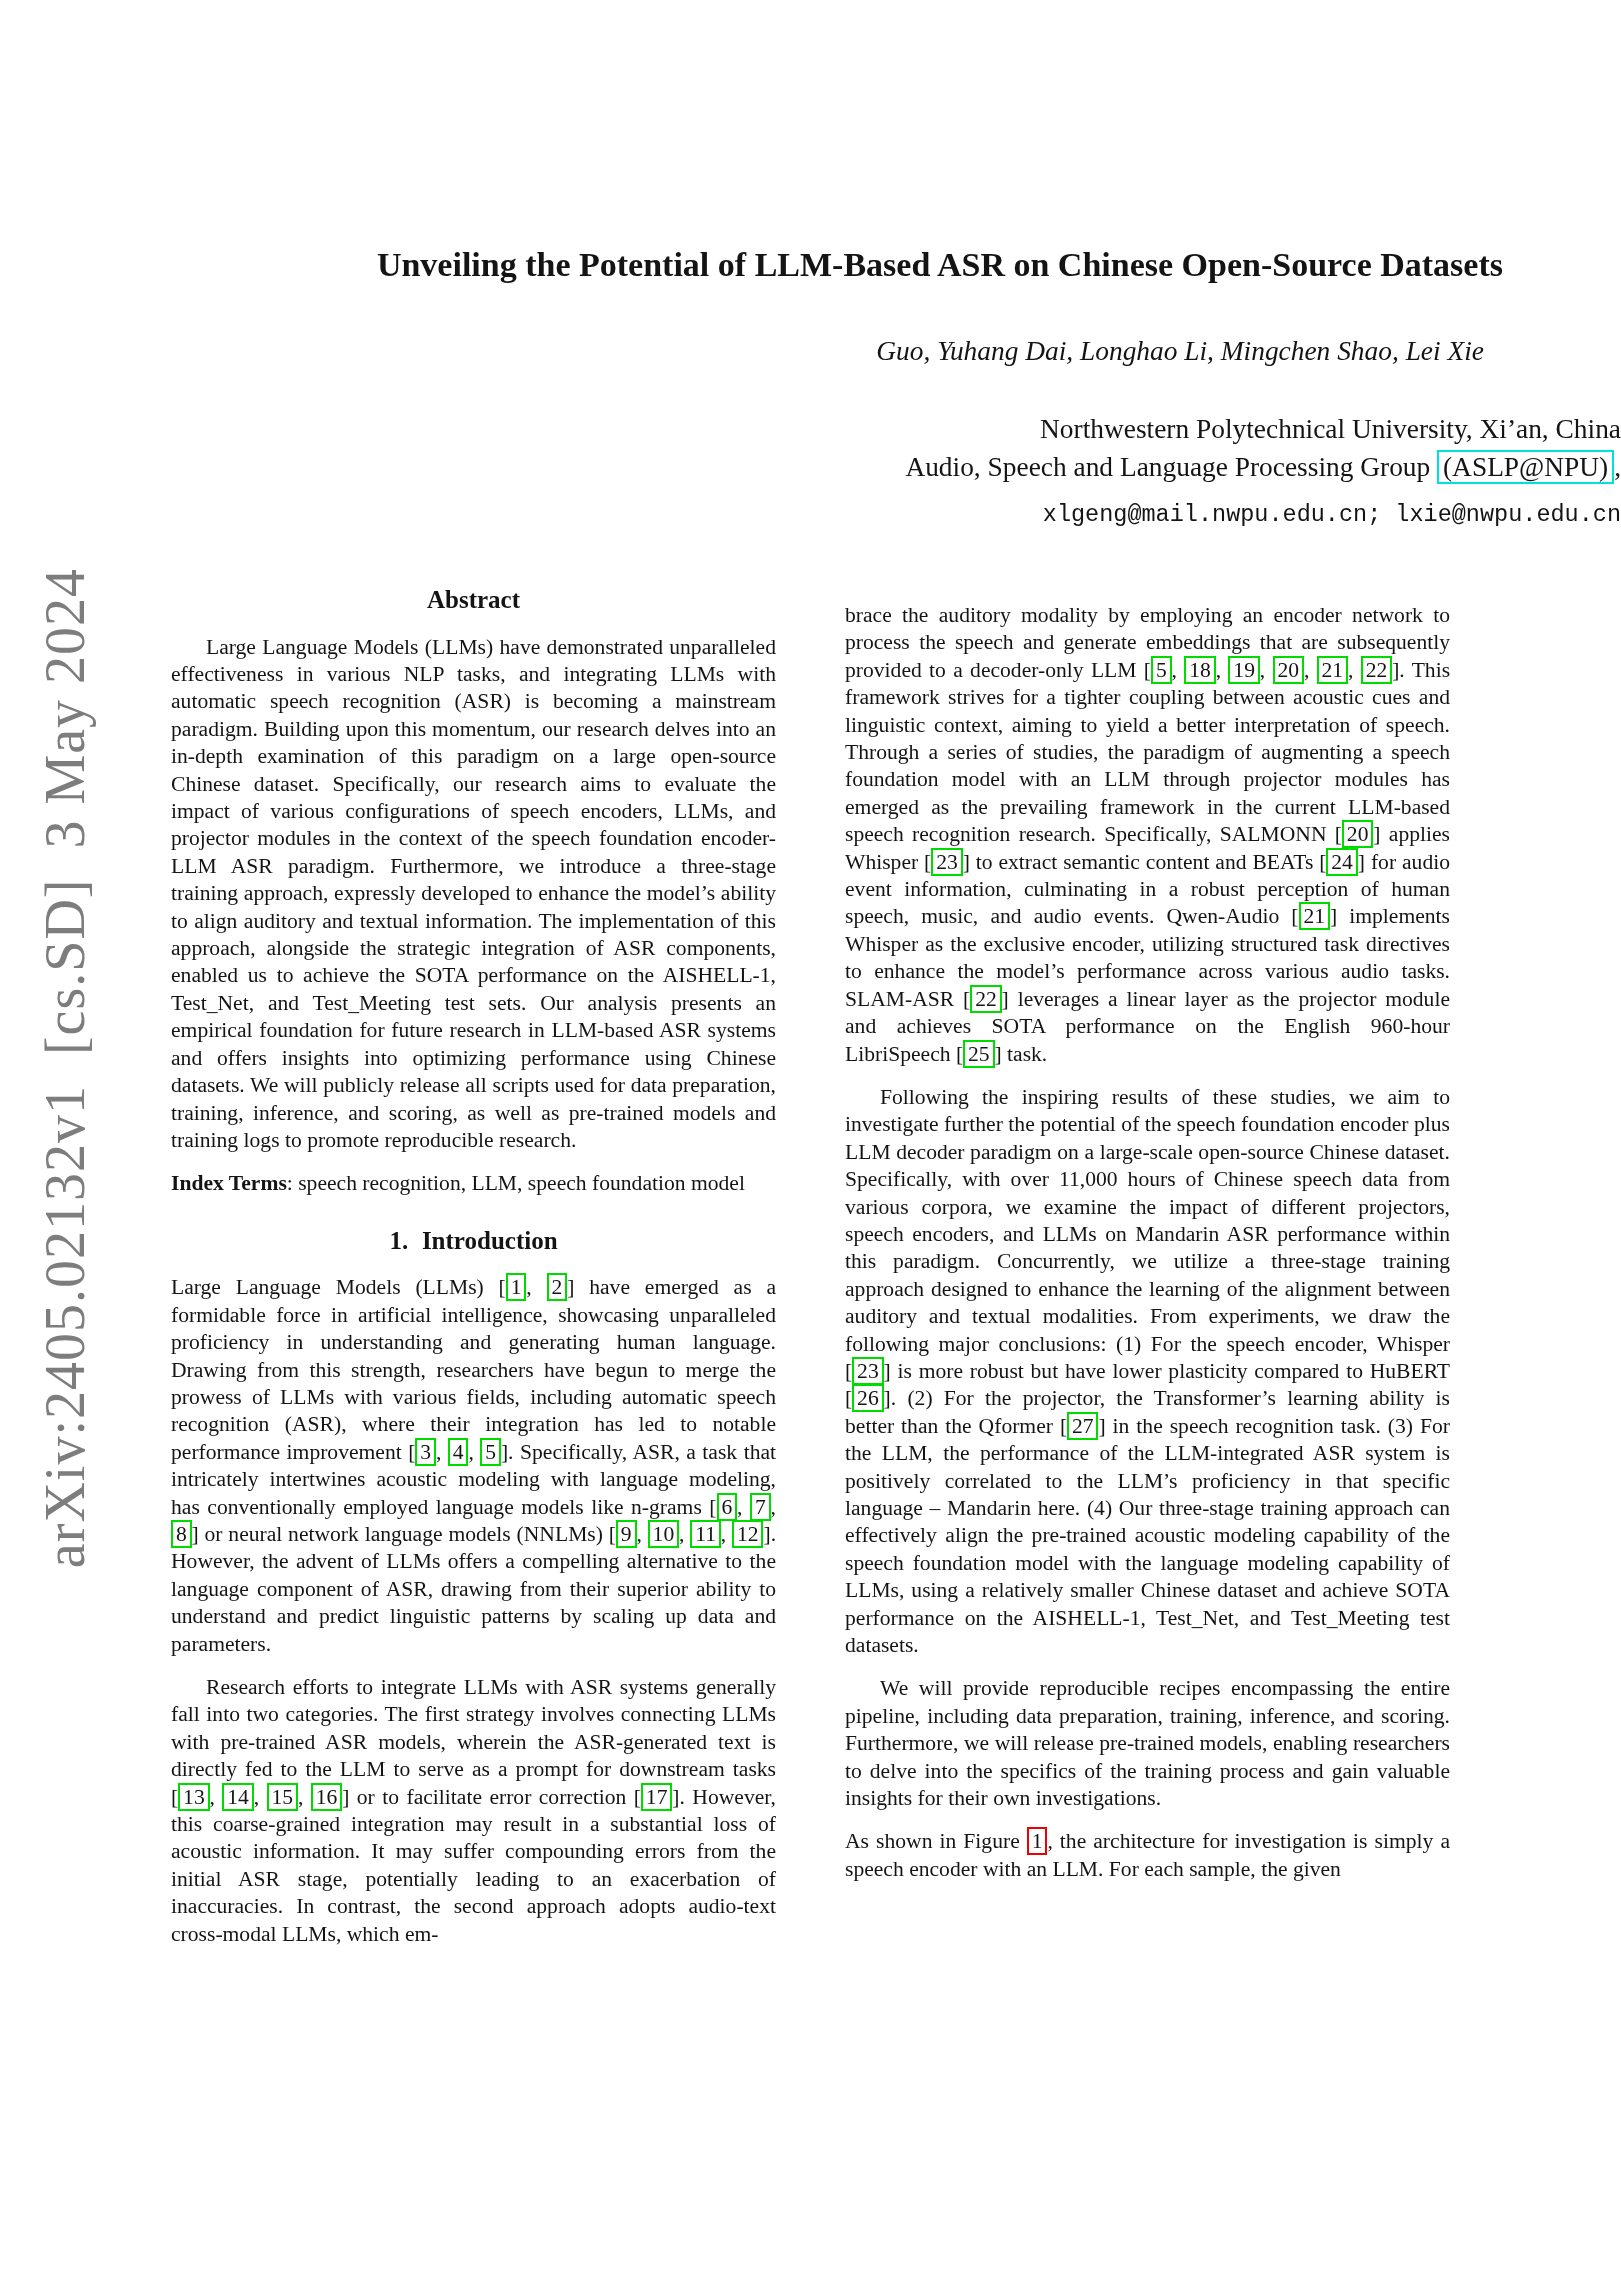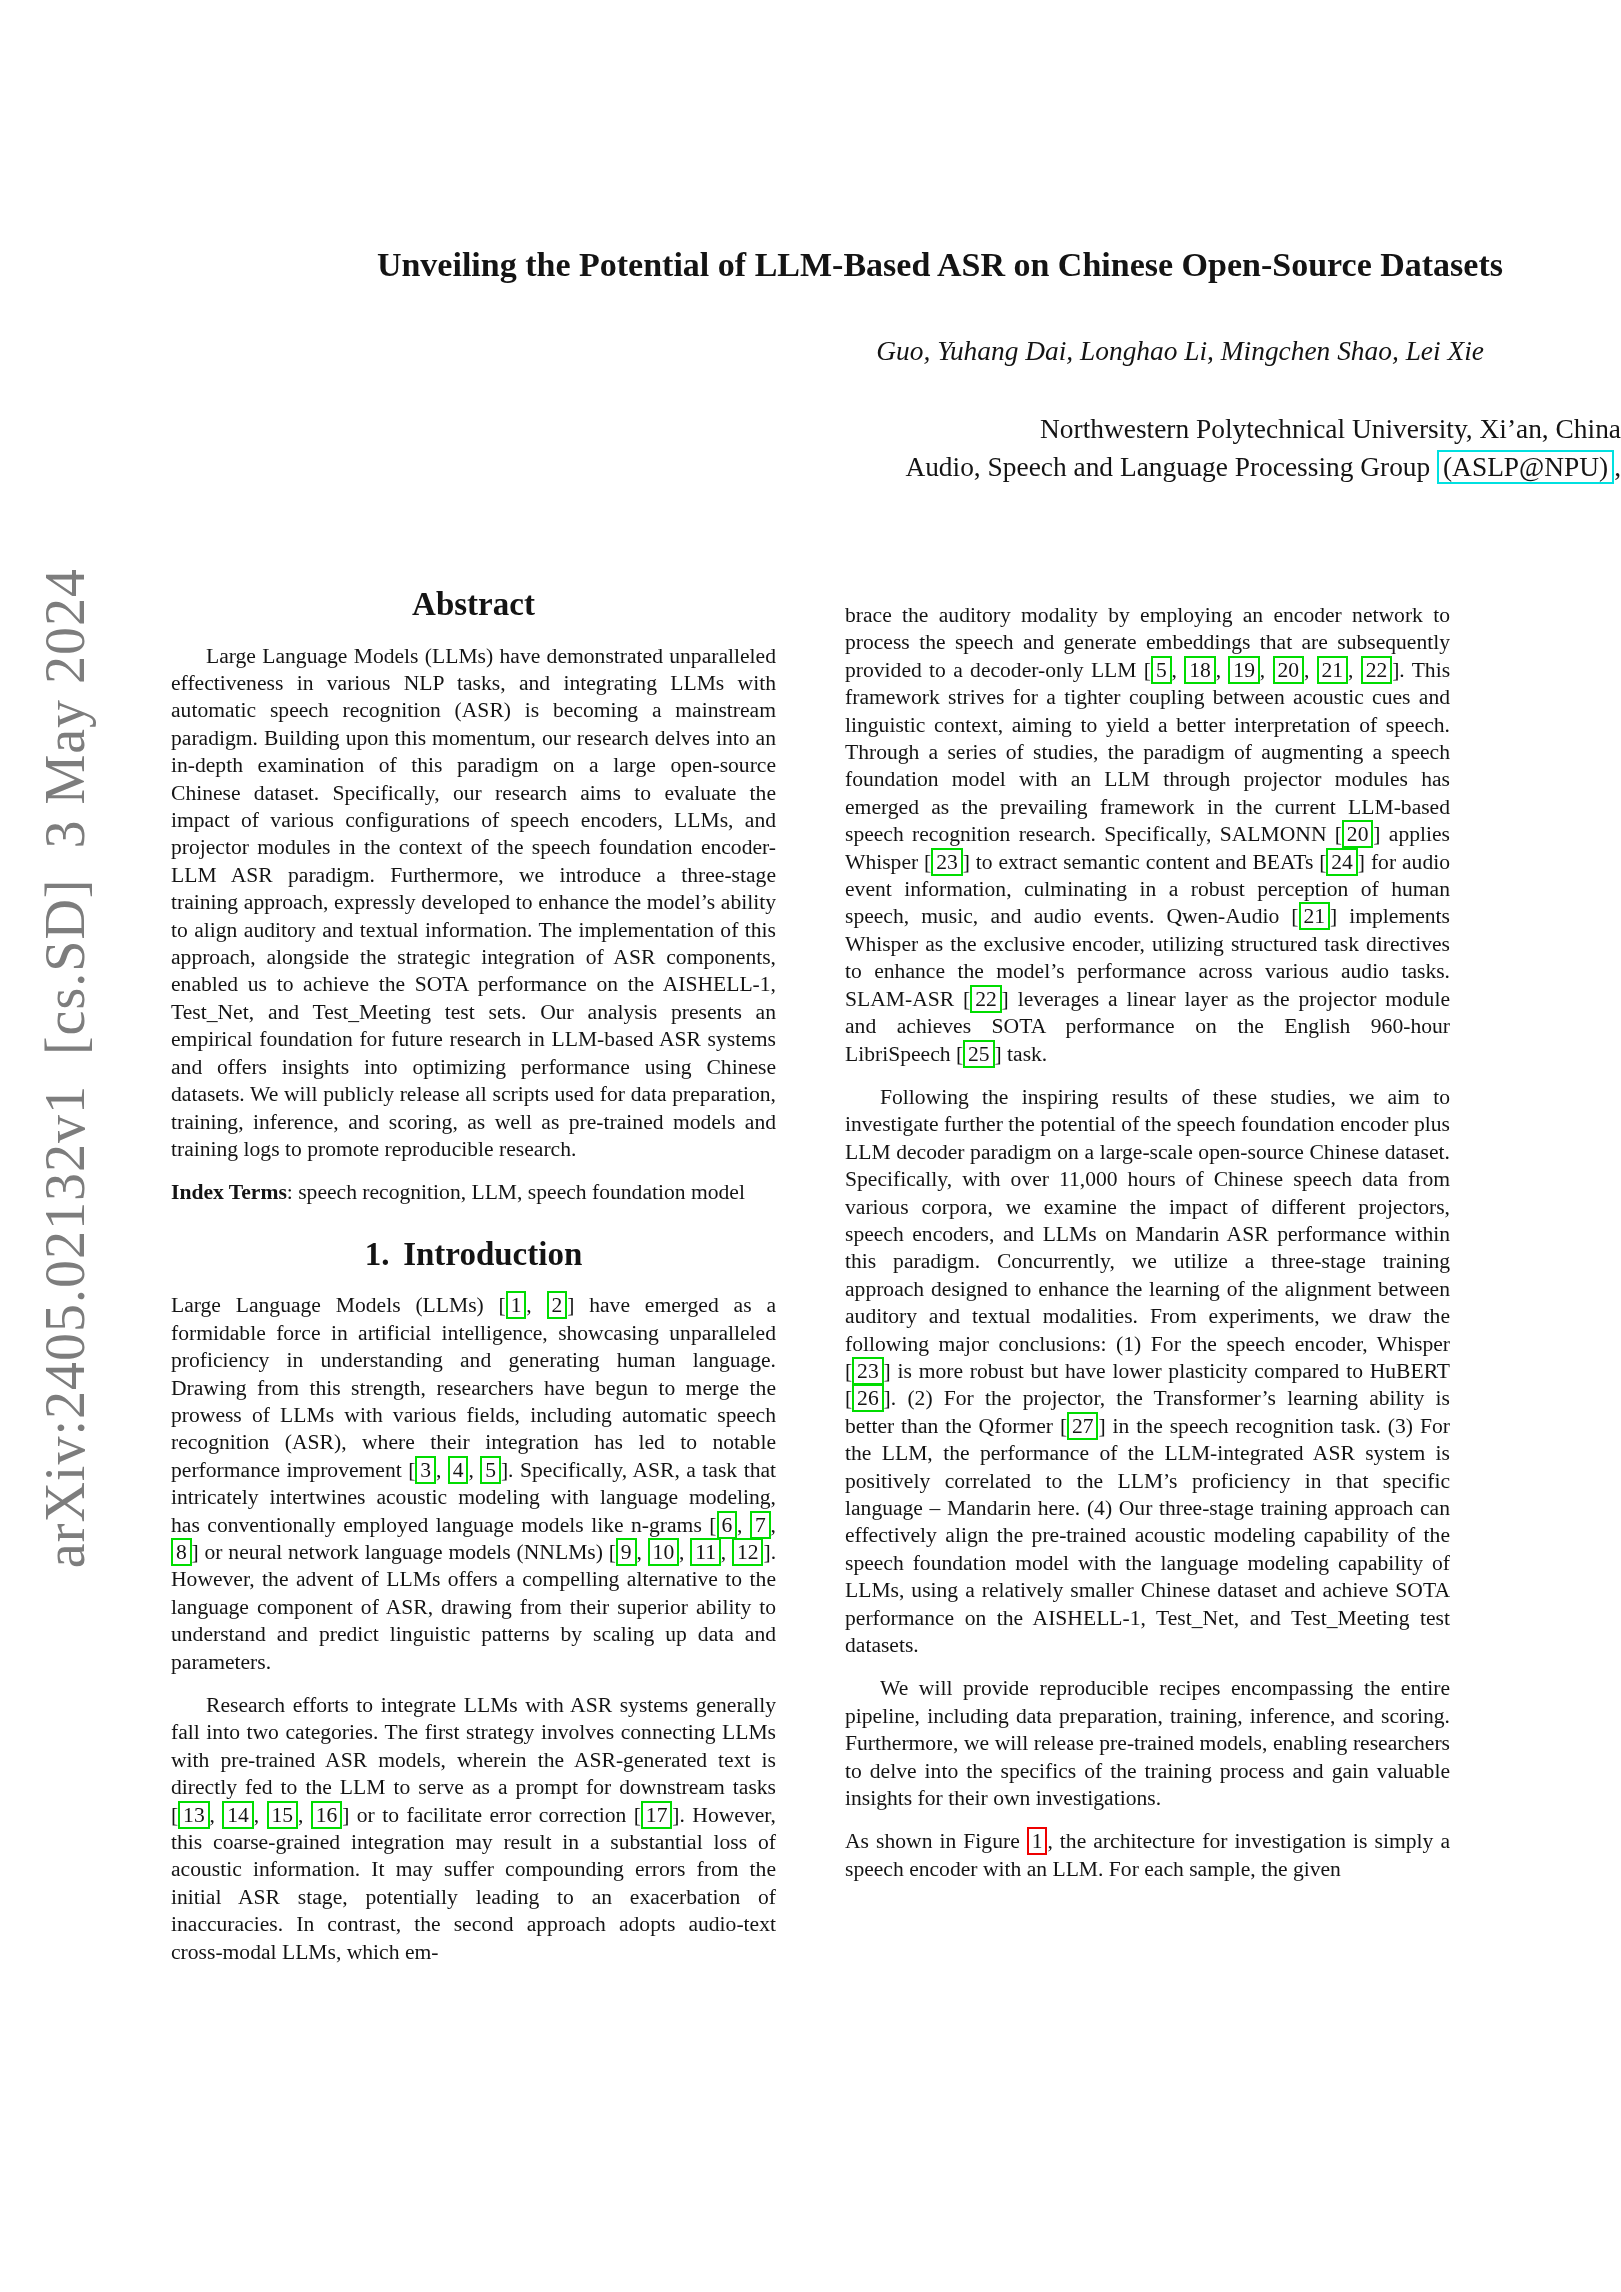--- a/index.html
+++ b/index.html
@@ -33,21 +33,21 @@
 
   
   .columns {
     position:absolute; top:586px; left:155px;
     width:1311px;
     display:flex; gap:37px;
   }
   .col { width:637px; }
 
   .sec-heading {
-    text-align:center; font-weight:bold; font-size:33px;
+    text-align:center; font-weight:bold; font-size:25px;
     margin:29px 0 19.6px 0;
   }
   .sec-heading .sec-num { margin-right:13.7px; }
   .abstract-heading { margin-top:0; }
 
   p.body-par {
     font-size:21.6px; line-height:27.4px;
     text-align:justify;
     margin:16px;
   }
@@ -70,20 +70,21 @@
 
   <div class="header">
     <div class="title">Unveiling the Potential of LLM-Based ASR on Chinese Open-Source Datasets</div>
     <div class="authors">
       <div>Guo, Yuhang Dai, Longhao Li, Mingchen Shao, Lei Xie</div>
     </div>
     <div class="affiliation">
       <div>Northwestern Polytechnical University, Xi’an, China</div>
       <div><span>Audio, Speech and Language Processing Group </span><span class="cbox link">(ASLP@NPU)</span><span>,</span></div>
     </div>
+    <div class="emails">xlgeng@mail.nwpu.edu.cn; lxie@nwpu.edu.cn</div>
   </div>
 
   <div class="columns">
 
     <div class="col">
       <div class="sec-heading abstract-heading">Abstract</div>
       <p class="body-par indent">Large Language Models (LLMs) have demonstrated unparalleled effectiveness in various NLP tasks, and integrating LLMs with automatic speech recognition (ASR) is becoming a mainstream paradigm. Building upon this momentum, our research delves into an in-depth examination of this paradigm on a large open-source Chinese dataset. Specifically, our research aims to evaluate the impact of various configurations of speech encoders, LLMs, and projector modules in the context of the speech foundation encoder-LLM ASR paradigm. Furthermore, we introduce a three-stage training approach, expressly developed to enhance the model’s ability to align auditory and textual information. The implementation of this approach, alongside the strategic integration of ASR components, enabled us to achieve the SOTA performance on the AISHELL-1, Test_Net, and Test_Meeting test sets. Our analysis presents an empirical foundation for future research in LLM-based ASR systems and offers insights into optimizing performance using Chinese datasets. We will publicly release all scripts used for data preparation, training, inference, and scoring, as well as pre-trained models and training logs to promote reproducible research.</p>
       <p class="body-par"><span class="bold">Index Terms</span><span>: speech recognition, LLM, speech foundation model</span></p>
 
       <div class="sec-heading">

